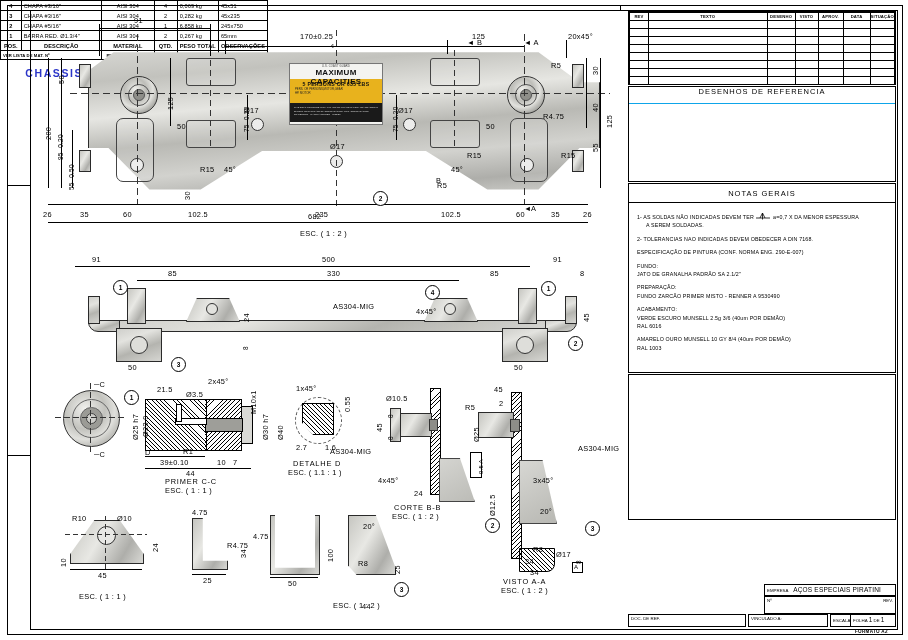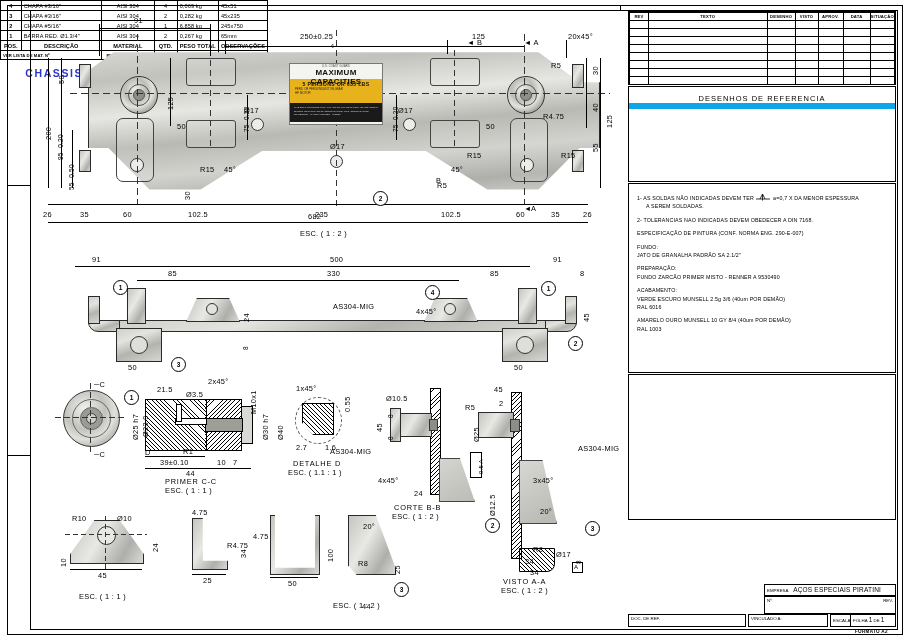--- a/index.html
+++ b/index.html
@@ -26,21 +26,21 @@
 
   
   #revTable{left:628px;top:11px;width:268px;height:74px;}
   #revTable table{border-collapse:collapse;width:100%;height:100%;font-size:4.2px;}
   #revTable td,#revTable th{border:.6px solid #000;padding:0;text-align:center;
       font-weight:bold;letter-spacing:.2px;height:7px;}
   #revTable th{font-size:4.2px;}
 
   
   #refBlk{left:628px;top:86px;width:268px;height:96px;}
-  #refBlk .hd{border-bottom:6px solid #0ea5e9;height:16px;display:flex;align-items:flex-end;justify-content:center;}
+  #refBlk .hd{border-bottom:1px solid #0ea5e9;height:16px;display:flex;align-items:flex-start;justify-content:center;}
 
   
   #notesBlk{left:628px;top:183px;width:268px;height:190px;}
   #notesBlk .hd{border-bottom:1px solid #000;height:18px;display:flex;align-items:center;justify-content:center;}
   #notesBody{padding:7px 8px 0 8px;font-size:5.3px;line-height:8.4px;letter-spacing:.15px;}
   #notesBody .n{margin-bottom:5px;}
   #notesBody .blkgrp{margin-bottom:5px;}
 
   
   #emptyBlk{left:628px;top:374px;width:268px;height:146px;}
@@ -167,21 +167,21 @@
     </div>
 
     <div class="dimline" style="left:99px;top:28px;width:111px;"></div>
     <div class="dimlineV" style="left:99px;top:24px;height:32px;"></div>
     <div class="dimlineV" style="left:210px;top:24px;height:32px;"></div>
     <div class="lt dimtxt c" style="left:134px;top:17px;">91</div>
 
     <div class="dimline" style="left:225px;top:46px;width:222px;"></div>
     <div class="dimlineV" style="left:225px;top:40px;height:14px;"></div>
     <div class="dimlineV" style="left:447px;top:40px;height:14px;"></div>
-    <div class="lt dimtxt c" style="left:300px;top:33px;">250±0.25</div>
+    <div class="lt dimtxt c" style="left:300px;top:33px;">170±0.25</div>
     <div class="lt" style="left:331px;top:42px;font-size:6px;">¢</div>
 
     <div class="dimline" style="left:447px;top:46px;width:77px;"></div>
     <div class="lt dimtxt c" style="left:472px;top:33px;">125</div>
 
     <div class="lt dimtxt" style="left:568px;top:33px;">20x45°</div>
     <div class="dimlineV" style="left:566px;top:40px;height:18px;"></div>
 
     <div class="lt dimtxt" style="left:467px;top:39px;">◄ B</div>
     <div class="lt dimtxt" style="left:524px;top:39px;">◄ A</div>
@@ -267,21 +267,21 @@
     <div class="abs" style="left:516px;top:336px;width:16px;height:16px;border:.8px solid #333;border-radius:50%;background:#dededa;"></div>
 
     <div class="part metal3" style="left:186px;top:298px;width:52px;height:22px;clip-path:polygon(20% 0%,80% 0%,100% 100%,0% 100%);"></div>
     <div class="abs" style="left:206px;top:303px;width:10px;height:10px;border:.8px solid #333;border-radius:50%;background:#e2e2de;"></div>
     <div class="part metal3" style="left:424px;top:298px;width:52px;height:22px;clip-path:polygon(20% 0%,80% 0%,100% 100%,0% 100%);"></div>
     <div class="abs" style="left:444px;top:303px;width:10px;height:10px;border:.8px solid #333;border-radius:50%;background:#e2e2de;"></div>
 
     <div class="dimline" style="left:75px;top:266px;width:62px;"></div>
     <div class="lt dimtxt c" style="left:92px;top:256px;">91</div>
     <div class="dimline" style="left:137px;top:266px;width:393px;"></div>
-    <div class="lt dimtxt c" style="left:330px;top:256px;">500</div>
+    <div class="lt dimtxt c" style="left:322px;top:256px;">500</div>
     <div class="dimline" style="left:137px;top:280px;width:74px;"></div>
     <div class="lt dimtxt c" style="left:168px;top:270px;">85</div>
     <div class="dimline" style="left:211px;top:280px;width:248px;"></div>
     <div class="lt dimtxt c" style="left:327px;top:270px;">330</div>
     <div class="lt dimtxt c" style="left:490px;top:270px;">85</div>
     <div class="lt dimtxt c" style="left:553px;top:256px;">91</div>
     <div class="lt dimtxt c" style="left:580px;top:270px;">8</div>
 
     <div class="lt dimtxt vtx" style="left:243px;top:322px;">24</div>
     <div class="lt tiny2 vtx" style="left:243px;top:350px;font-size:6.5px;">8</div>
@@ -528,20 +528,23 @@
       </table>
   </div>
 
   <div class="blk" id="refBlk">
     <div class="hd">
       <span class="blkhdr" style="padding:0;">DESENHOS DE REFERENCIA</span>
     </div>
   </div>
 
   <div class="blk" id="notesBlk">
+    <div class="hd">
+      <span class="blkhdr" style="padding:0;">NOTAS GERAIS</span>
+    </div>
     <div id="notesBody">
       <div class="n">
         <span>1-  AS SOLDAS NÃO INDICADAS DEVEM TER</span>
         <span style="display:inline-block;width:16px;position:relative;top:1px;">
           <svg width="16" height="9" viewBox="0 0 16 9">
               <path d="M1 7 H15" stroke="#000" stroke-width=".8" fill="none"></path>
               <path d="M5 7 L7.5 2 L10 7" stroke="#000" stroke-width=".8" fill="none"></path>
               <path d="M7.5 2 V8.5" stroke="#000" stroke-width=".8"></path>
             </svg>
         </span>

